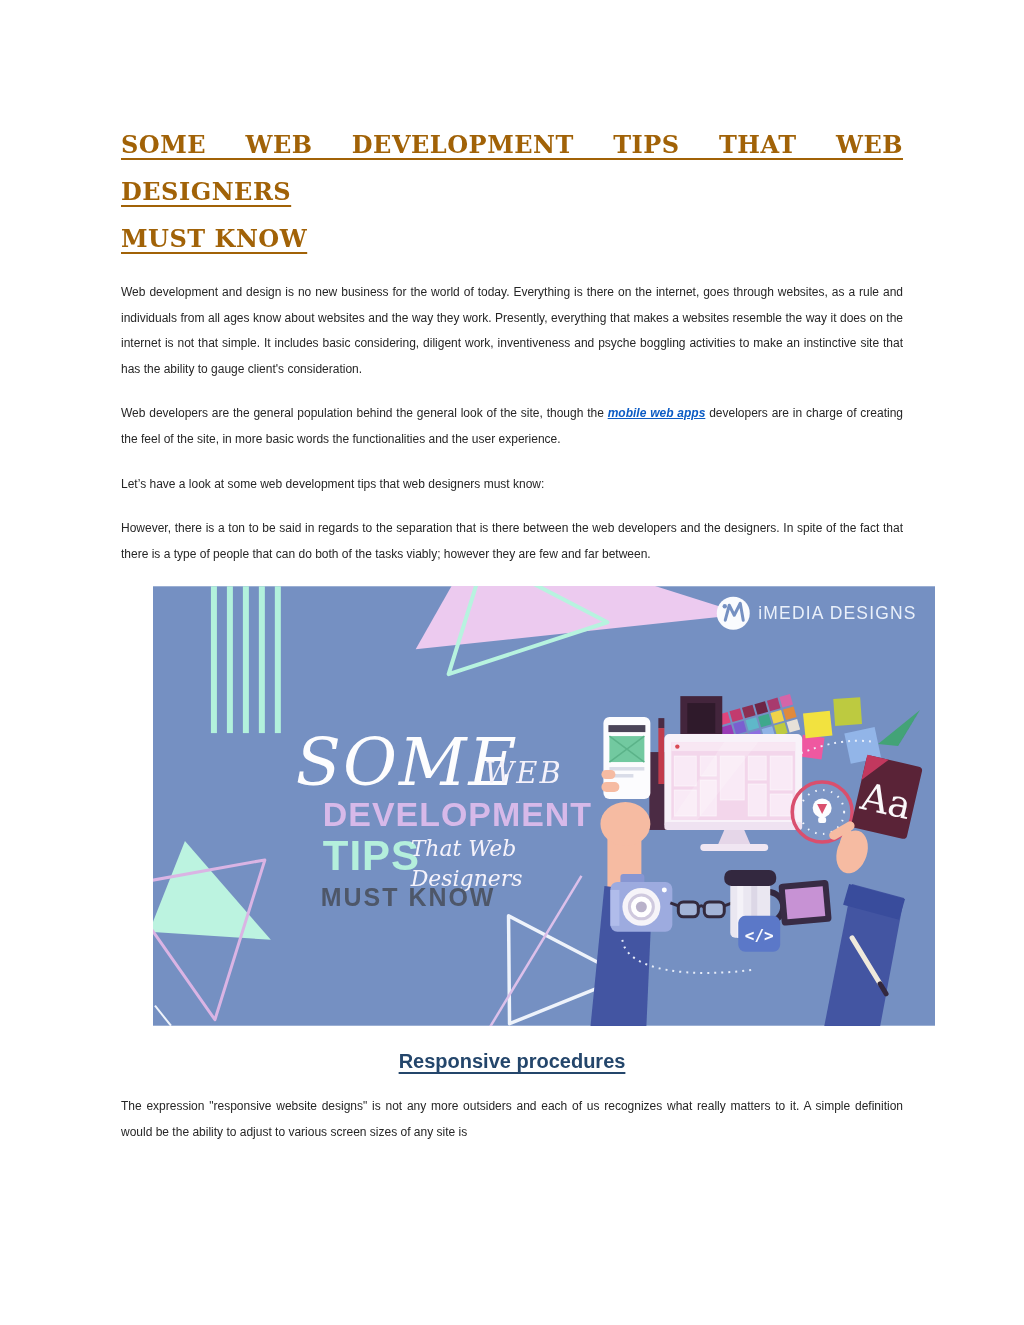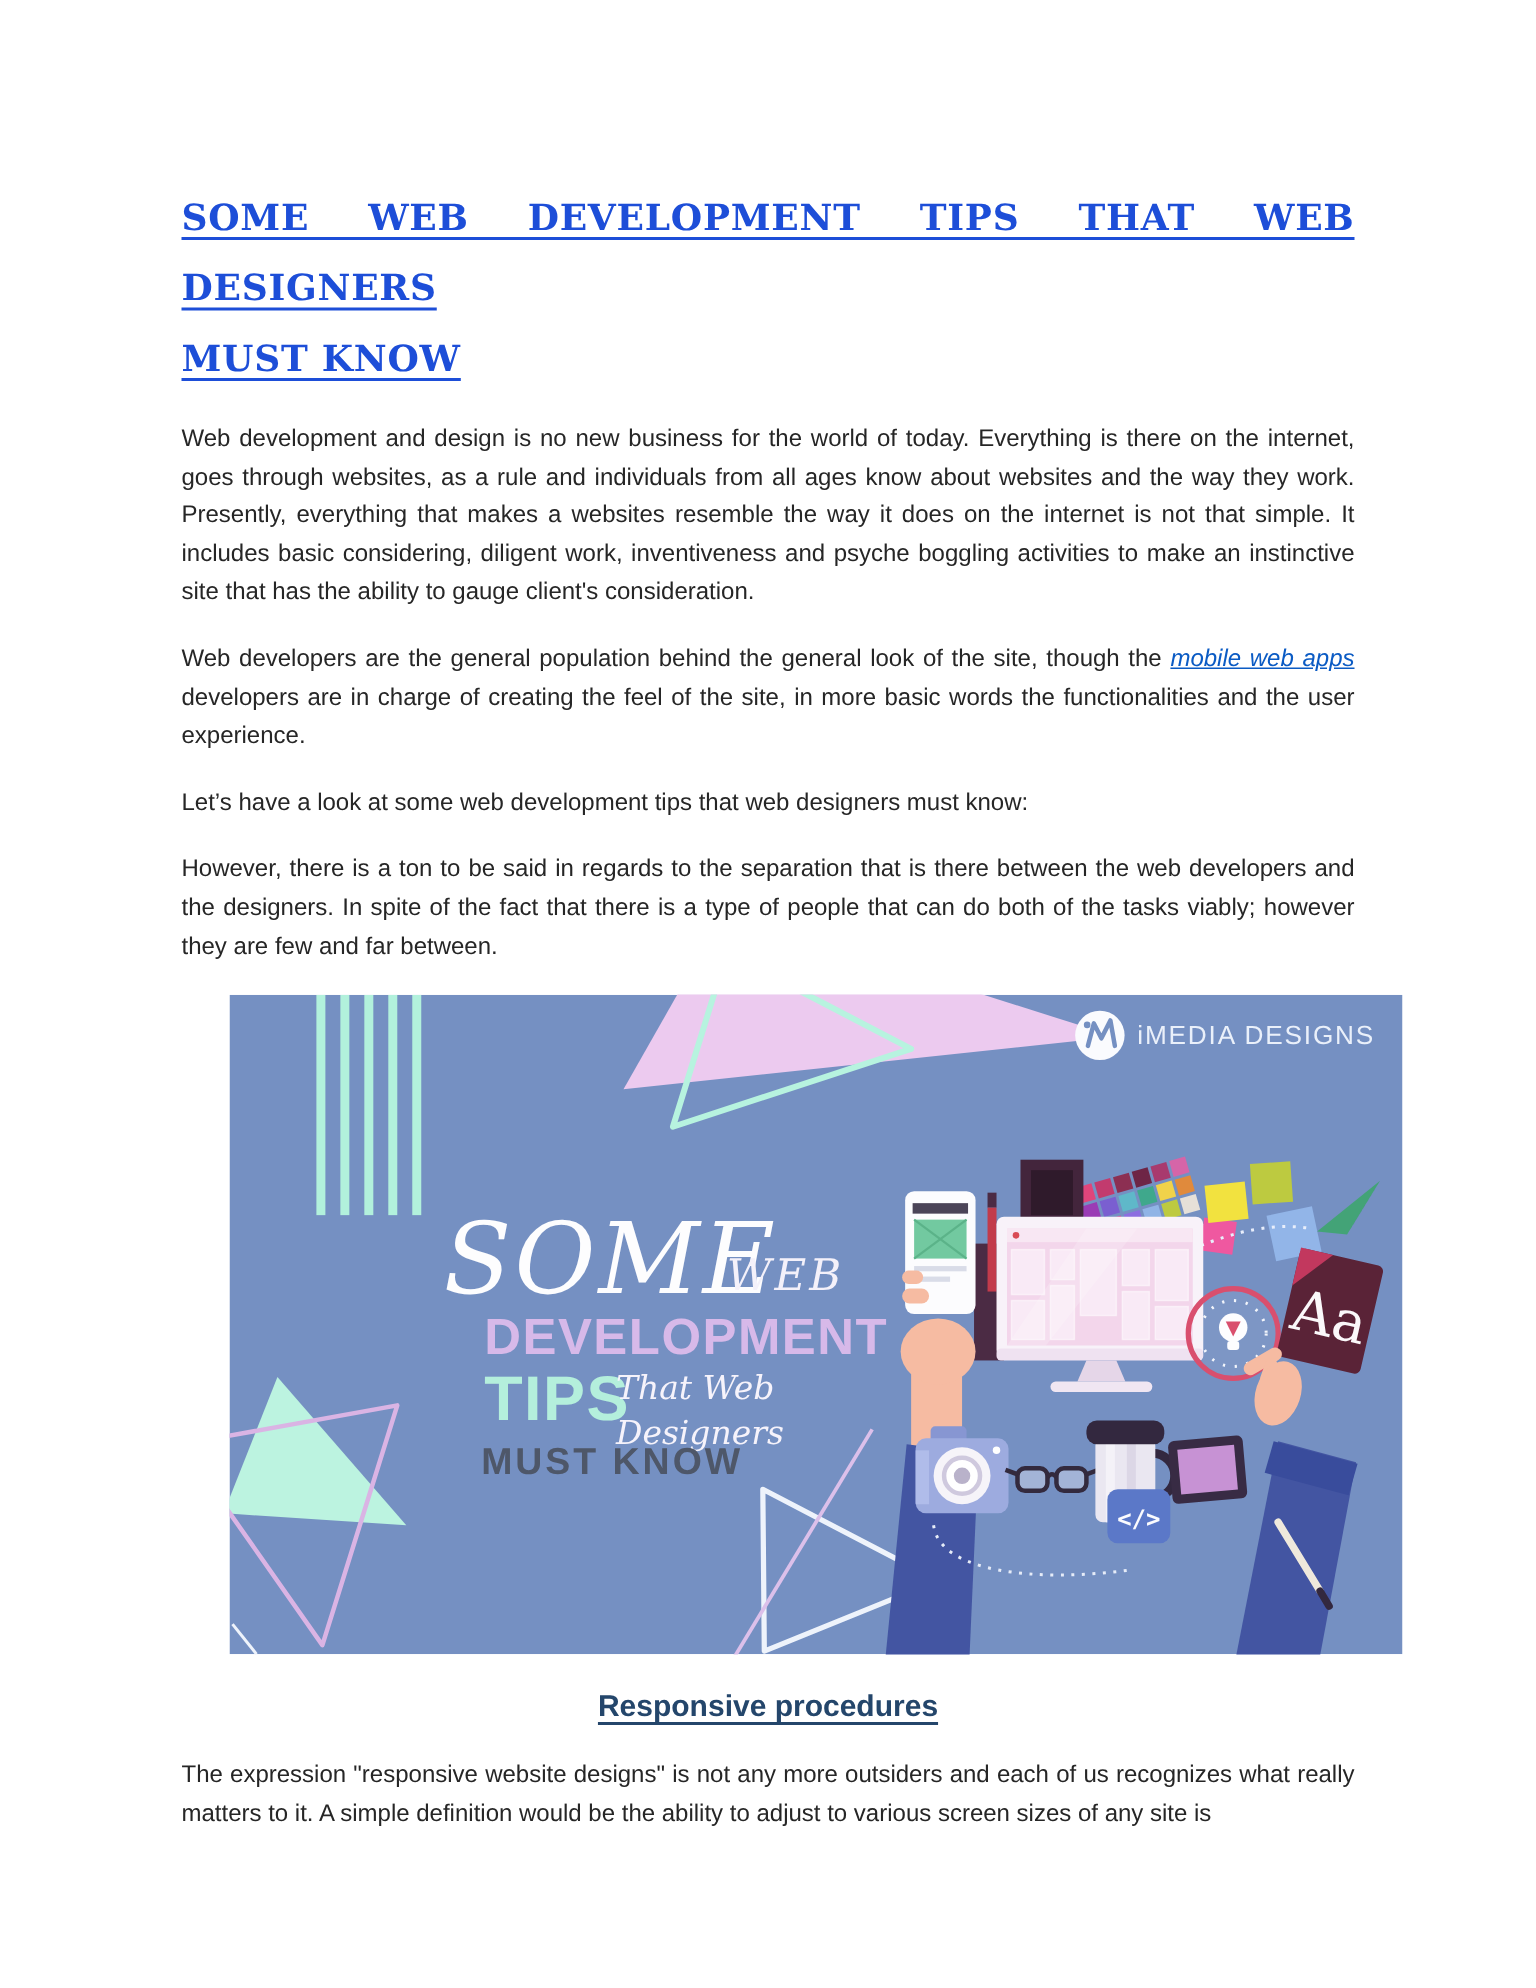--- a/index.html
+++ b/index.html
@@ -11,47 +11,47 @@
     background:#ffffff;
     padding:121px 121px 0 121px;
     font-family:"Liberation Sans", sans-serif;
     color:#262626;
   }
   h1.doc-title {
     font-family:"DejaVu Serif", serif;
     font-weight:700;
     font-size:24px;
     line-height:47px;
-    color:#1d4ed8;
+    color:#a16207;
     letter-spacing:0.5px;
     margin:0 0 18px 0;
   }
   h1.doc-title .t-line1 {
     display:block;
     text-align:justify;
     text-align-last:justify;
     text-decoration:underline;
     text-decoration-thickness:2px;
     text-underline-offset:5px;
   }
   h1.doc-title .t-line2 {
     display:block;
     text-decoration:underline;
     text-decoration-thickness:2px;
     text-underline-offset:5px;
   }
   p.body-p {
-    font-size:16px;
+    font-size:12px;
     line-height:25.6px;
     text-align:justify;
     margin:0 0 19px 0;
   }
   a.doc-link {
     color:#0b5bc4;
-    font-weight:400;
+    font-weight:700;
     font-style:italic;
     text-decoration:underline;
   }
   .banner {
     width:782px; height:440px;
     margin:0 0 24px 0;
     line-height:0;
     padding-left:32px;
   }
   .banner svg { display:block; width:782px; height:440px; }

